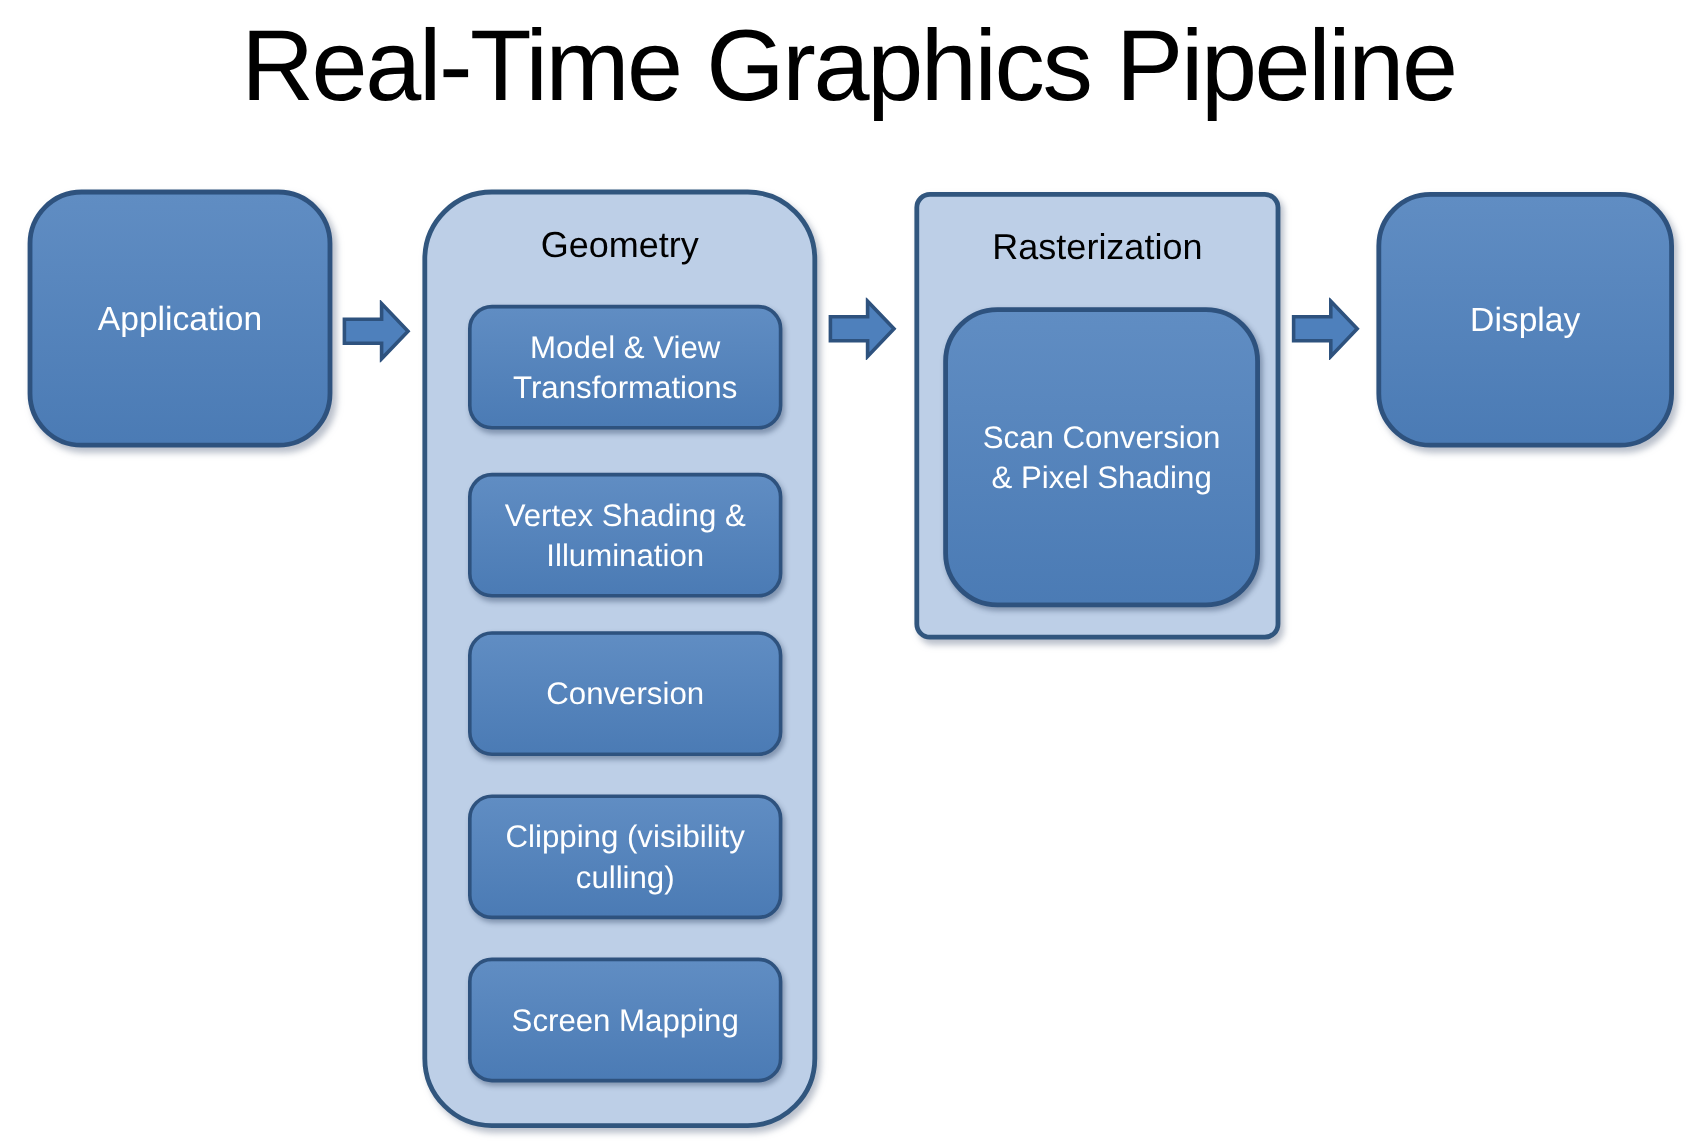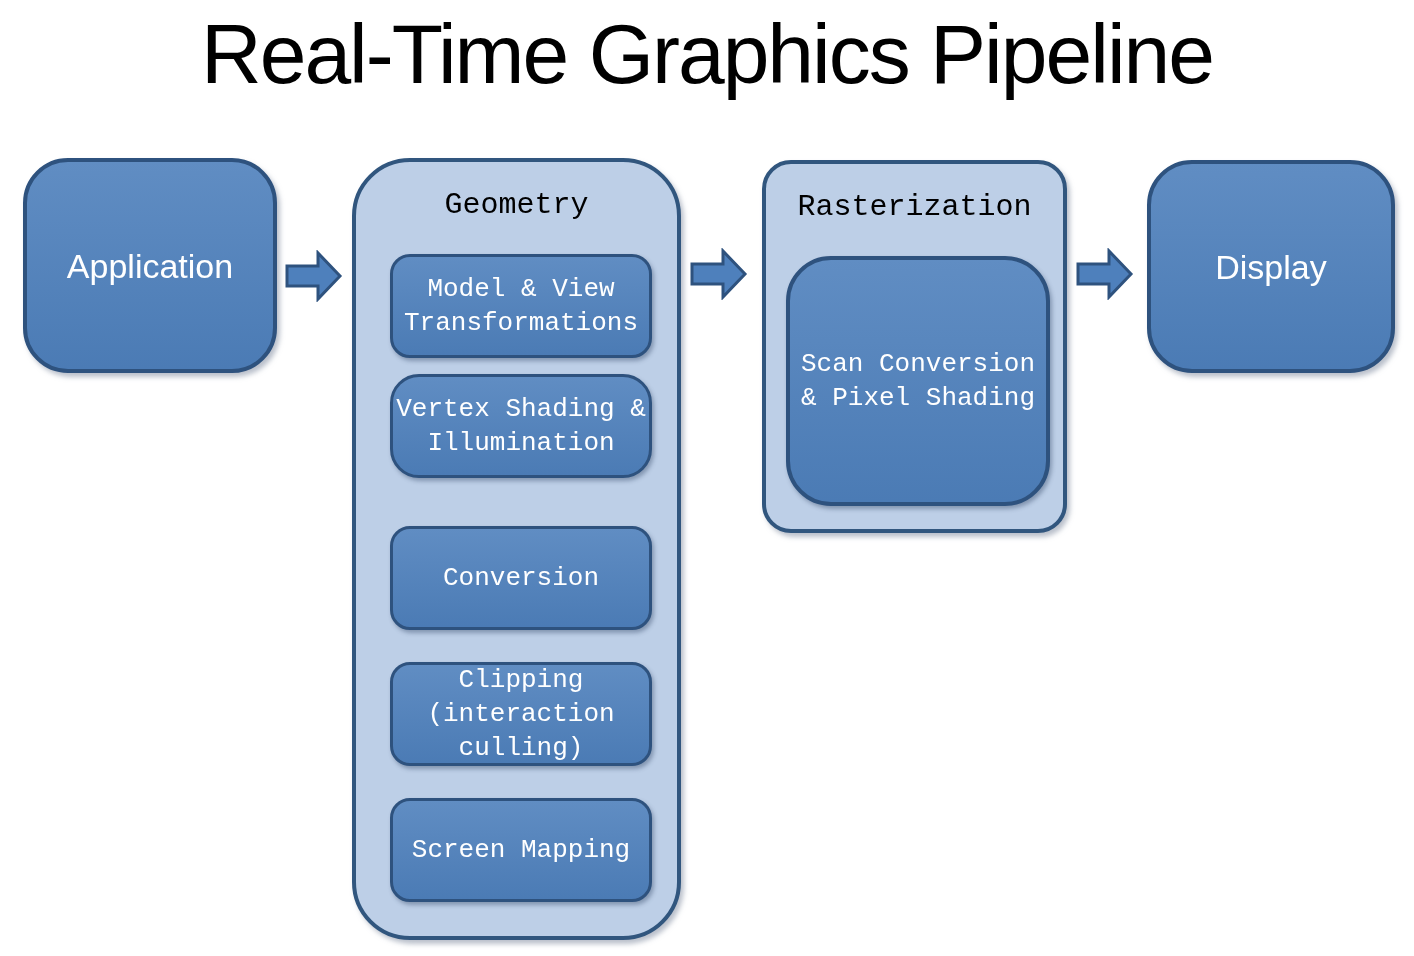--- a/index.html
+++ b/index.html
@@ -30,33 +30,32 @@
   .node{
     position:absolute;
     background:linear-gradient(180deg, rgba(255,255,255,0.10), rgba(0,0,0,0.04)), var(--box-fill);
     border:4px solid var(--box-border);
     box-shadow:3px 4px 5px rgba(130,140,160,0.55);
     display:flex;align-items:center;justify-content:center;
     color:var(--box-text);
     text-align:center;
     box-sizing:border-box;
   }
-  .node .node-label{font-size:34px;line-height:34px;white-space:pre-line;}
+  .node .node-label{font-size:28px;line-height:34px;white-space:pre-line;}
   .app-box{left:23px;top:158px;width:254px;height:215px;border-radius:45px;}
   .display-box{left:1147px;top:160px;width:248px;height:213px;border-radius:45px;}
   .container{
     position:absolute;
     background:var(--container-fill);
     border:4px solid var(--container-border);
     box-shadow:3px 4px 5px rgba(130,140,160,0.55);
     box-sizing:border-box;
-    font-family:Liberation Mono, monospace;
   }
   .geometry-container{left:352px;top:158px;width:329px;height:782px;border-radius:58px;}
-  .raster-container{left:762px;top:160px;width:305px;height:373px;border-radius:29px;}
+  .raster-container{left:762px;top:160px;width:305px;height:373px;border-radius:13px;}
   .container-label{
     position:absolute;left:0;top:26px;width:100%;
     text-align:center;
     font-size:30px;
     color:var(--label-text);
   }
   .stage{
     position:absolute;
     left:34px;width:262px;height:104px;
     border-radius:20px;
@@ -64,21 +63,21 @@
     border:3px solid var(--box-border);
     box-shadow:2px 3px 4px rgba(60,80,110,0.45);
     display:flex;align-items:center;justify-content:center;
     color:var(--box-text);
     font-size:26px;line-height:34px;
     text-align:center;
     white-space:pre-line;
     box-sizing:border-box;
   }
   .stage-1{top:92px;}
-  .stage-2{top:212px;border-radius:29px;}
+  .stage-2{top:232px;}
   .stage-3{top:364px;}
   .stage-4{top:500px;}
   .stage-5{top:636px;}
   .scan-box{
     position:absolute;
     left:20px;top:92px;width:264px;height:250px;
     border-radius:45px;
     background:linear-gradient(180deg, rgba(255,255,255,0.10), rgba(0,0,0,0.04)), var(--box-fill);
     border:4px solid var(--box-border);
     box-shadow:2px 3px 4px rgba(60,80,110,0.45);
@@ -120,21 +119,21 @@
     <polygon points="2,16 33,16 33,3 55,26 33,49 33,36 2,36"></polygon>
   </svg>
 
   <div class="container geometry-container">
     <div class="container-label">Geometry</div>
     <div class="stage stage-1">Model &amp; View
 Transformations</div>
     <div class="stage stage-2">Vertex Shading &amp;
 Illumination</div>
     <div class="stage stage-3">Conversion</div>
-    <div class="stage stage-4">Clipping (interaction
+    <div class="stage stage-4">Clipping (visibility
 culling)</div>
     <div class="stage stage-5">Screen Mapping</div>
   </div>
 
   <svg class="flow-arrow" style="left:690px;top:248px;" viewBox="0 0 58 52">
     <polygon points="2,16 33,16 33,3 55,26 33,49 33,36 2,36"></polygon>
   </svg>
 
   <div class="container raster-container">
     <div class="container-label">Rasterization</div>

